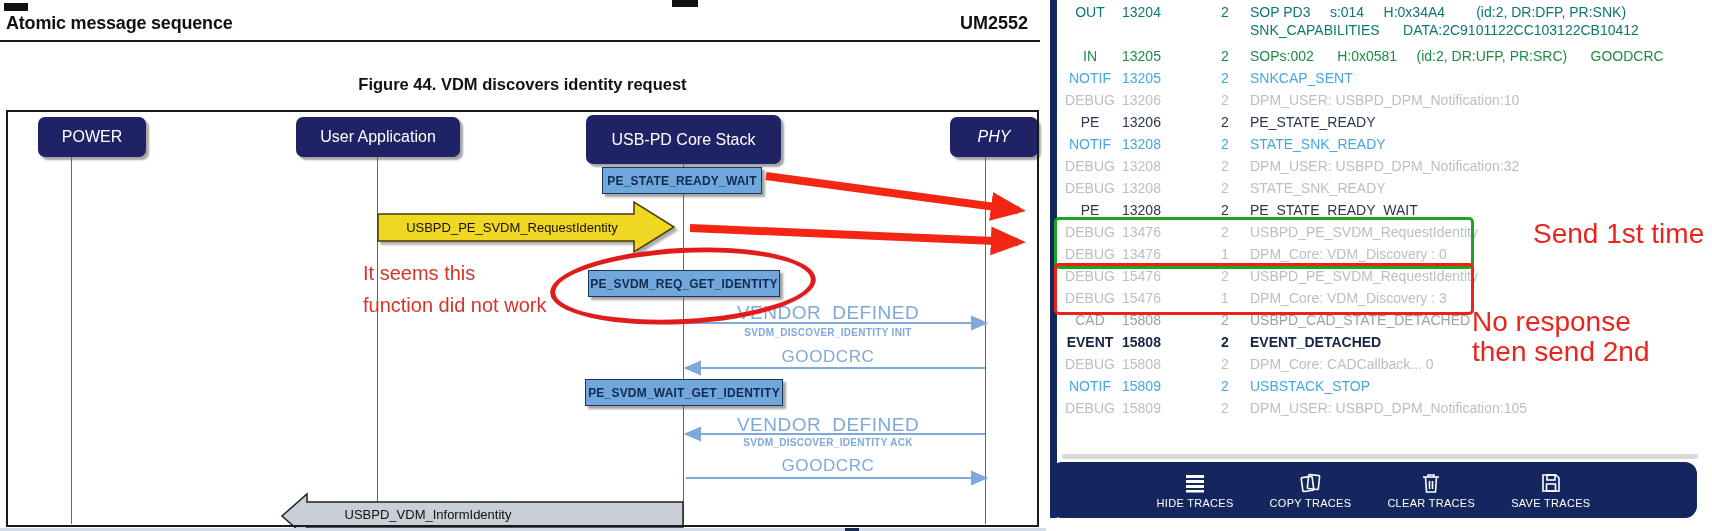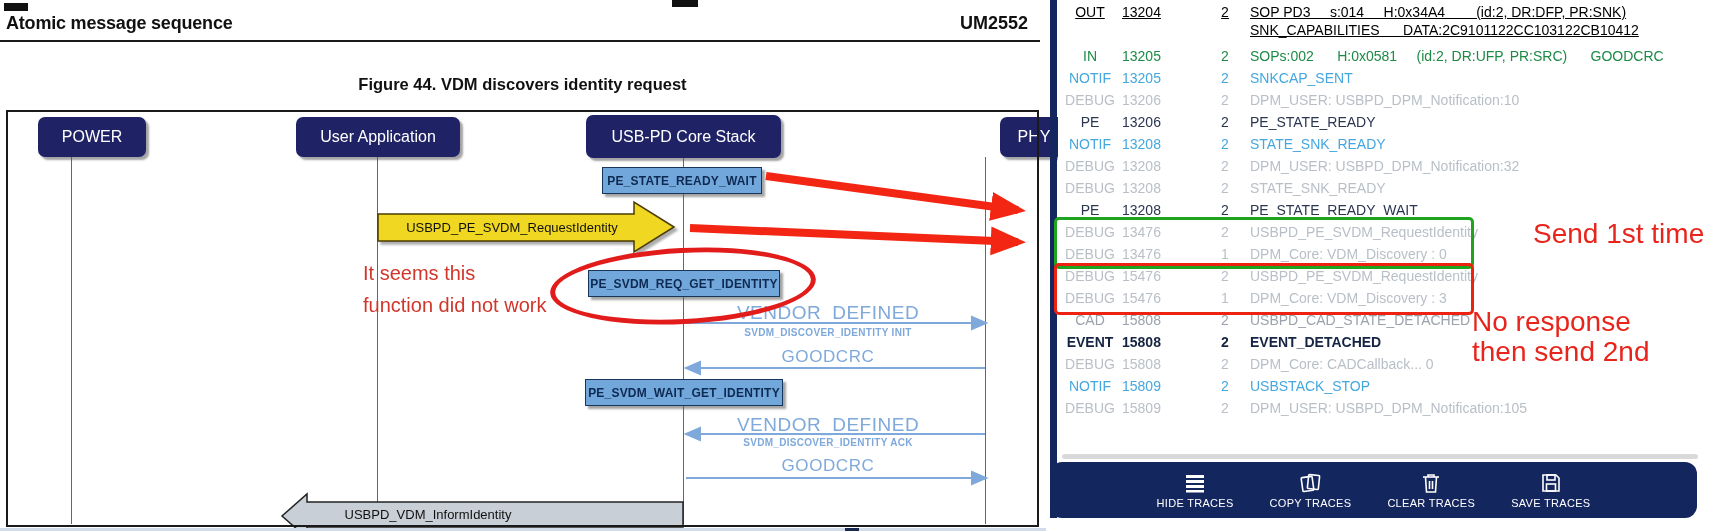--- a/index.html
+++ b/index.html
@@ -32,21 +32,21 @@
   
   .divider{left:1050px;top:0;width:7px;height:518px;background:#14265E;z-index:4;}
   .trace-panel{left:1058px;top:0;width:654px;height:424px;background:#fff;z-index:2;}
   .trow{display:grid;grid-template-columns:64px 78px 50px 1fr;height:22px;line-height:22px;
         font-size:14px;align-items:start;}
   .trow.two{height:42px;line-height:18px;padding-top:3px;}
   .c-type{text-align:center;}
   .c-time{text-align:left;}
   .c-port{text-align:center;}
   .c-msg{white-space:pre-wrap;}
-  .clr-orange{color:#000000;text-decoration:underline;}
+  .clr-orange{color:#0f766e;}
   .clr-green{color:#1D8A46;}
   .clr-blue{color:#45A7DF;}
   .clr-debug{color:#B9BFC7;}
   .clr-cad{color:#9BA2AB;}
   .clr-pe{color:#2A3550;font-weight:500;}
   .clr-event{color:#152442;font-weight:700;}
   .hl-box{z-index:5;border-radius:5px;}
   .hl-green{left:1054px;top:217px;width:414px;height:46px;border:3px solid #1FA41F;}
   .hl-red{left:1054px;top:263px;width:414px;height:46px;border:3px solid #EE2211;}
   .panel-red-note{z-index:5;color:#E8251C;font-size:28px;font-weight:500;white-space:nowrap;}
@@ -74,22 +74,22 @@
 
   <div class="abs fig-border"></div>
 
   <div class="abs lifeline" style="left:71px;top:157px;height:367px;"></div>
   <div class="abs lifeline" style="left:377px;top:157px;height:367px;"></div>
   <div class="abs lifeline" style="left:683px;top:158px;height:366px;"></div>
   <div class="abs lifeline" style="left:985px;top:157px;height:367px;"></div>
 
   <div class="abs lane" style="left:38px;top:117px;width:108px;height:40px;">POWER</div>
   <div class="abs lane" style="left:296px;top:117px;width:164px;height:40px;">User Application</div>
-  <div class="abs lane" style="left:586px;top:115px;width:195px;height:43px;">USB-PD Core Stack</div>
-  <div class="abs lane" style="left:1000px;top:117px;width:68px;height:40px;">PHY</div>
+  <div class="abs lane" style="left:586px;top:115px;width:195px;height:49px;">USB-PD Core Stack</div>
+  <div class="abs lane" style="left:950px;top:117px;width:88px;height:40px;font-style:italic;">PHY</div>
 
   <div class="abs state" style="left:602px;top:167px;width:158px;height:25px;">PE_STATE_READY_WAIT</div>
   <div class="abs state" style="left:588px;top:270px;width:190px;height:25px;">PE_SVDM_REQ_GET_IDENTITY</div>
   <div class="abs state" style="left:585px;top:379px;width:196px;height:25px;">PE_SVDM_WAIT_GET_IDENTITY</div>
 
   <svg class="layer" width="1712" height="531">
 
     <g style="filter:drop-shadow(3px 3px 1px rgba(90,90,90,.5));">
       <polygon points="378,214 634,214 634,202 674,227 634,252 634,241 378,241" fill="#F0D722" stroke="#4a3c00" stroke-width="1.5"></polygon>
     </g>

